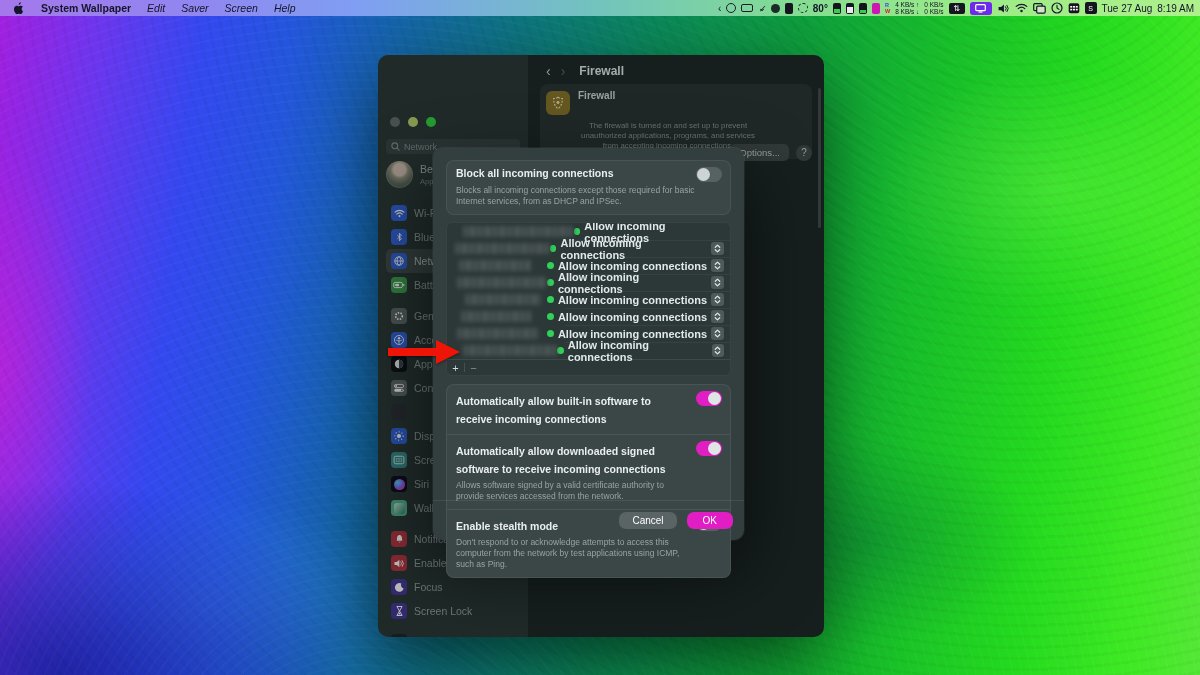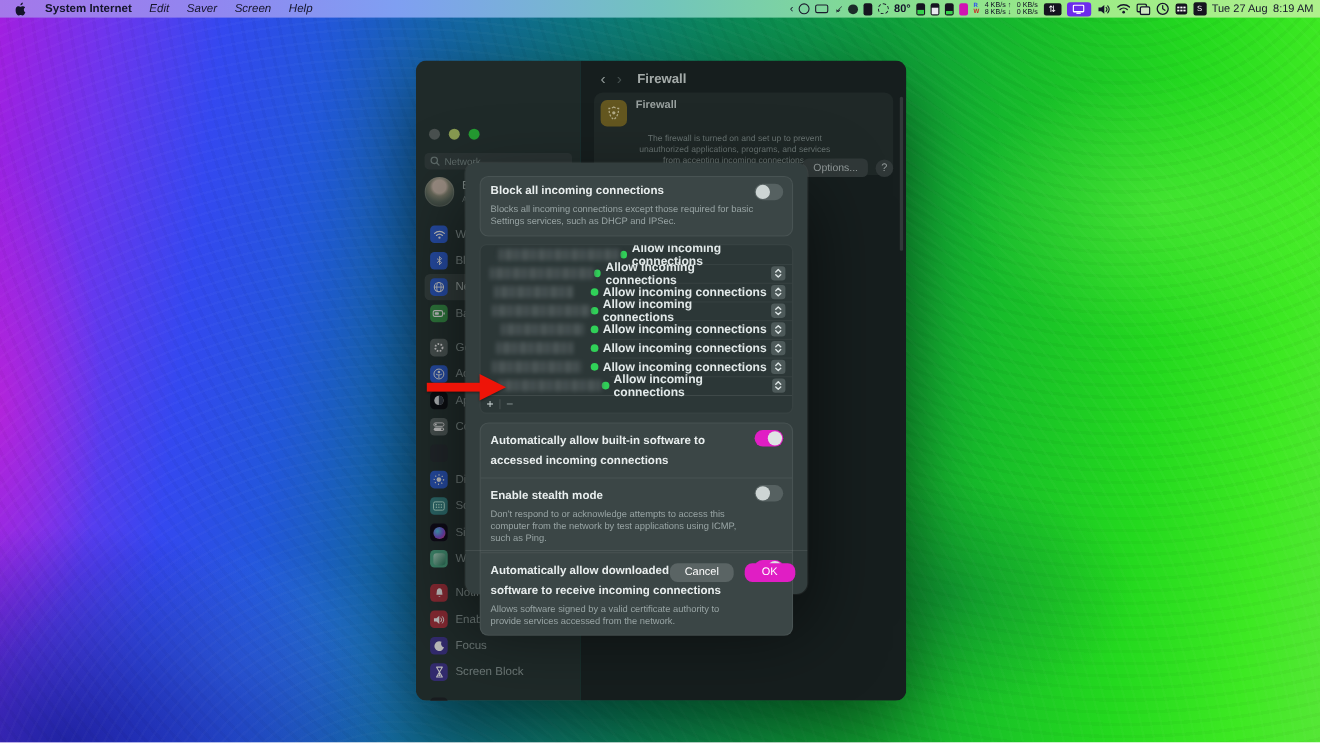--- a/index.html
+++ b/index.html
@@ -87,21 +87,21 @@
 
   
   .toggle { width:26px; height:15px; border-radius:8px; background:#566161; position:relative; flex:none; }
   .toggle .knob { position:absolute; top:1px; left:1px; width:13px; height:13px; border-radius:50%; background:#cdd5d4; }
   .toggle.on { background:#e01ec4; }
   .toggle.on .knob { left:auto; right:1px; background:#dfe4e4; }
   .toggle.dim-on { background:#5d6b64; }
   .toggle.dim-on .knob { left:auto; right:1px; background:#9aa89f; }
 
   
-  .dialog { position:absolute; left:423px; top:148px; width:311px; height:392px; z-index:20;
+  .dialog { position:absolute; left:433px; top:148px; width:311px; height:392px; z-index:20;
     background:#333e3e; border-radius:10px; box-shadow:0 30px 70px rgba(0,0,0,.6), 0 0 0 1px rgba(255,255,255,.07);
     padding:12px 13px; color:#e9eeee; }
   .group { background:#3b4646; border:1px solid rgba(255,255,255,.07); border-radius:8px; }
   .g-pad { padding:6px 8px 7px 9px; }
   .g-title-row { display:flex; align-items:flex-start; justify-content:space-between; gap:8px; }
   .g-title { font-size:10.5px; font-weight:bold; line-height:1.25; }
   .g-desc { font-size:8.5px; color:#98a4a4; line-height:1.3; margin-top:3px; width:250px; }
 
   .applist { margin-top:7px; background:#2c3737; border:1px solid rgba(255,255,255,.06); border-radius:6px; overflow:hidden; }
   .app-rows { height:136px; }
@@ -140,21 +140,21 @@
 
 <div class="wallpaper"></div>
 
 <div class="menubar">
   <div class="mb-left">
     <span class="mb-ic">
       <svg width="11" height="13" viewBox="0 0 16 20">
           <path fill="#14142a" d="M11.3 10.6c0-2.2 1.8-3.2 1.9-3.3-1-1.5-2.6-1.7-3.2-1.7-1.4-.1-2.7.8-3.3.8-.7 0-1.8-.8-2.9-.8C2.3 5.6.9 6.5.2 8c-1.5 2.6-.4 6.4 1.1 8.5.7 1 1.6 2.2 2.7 2.1 1.1 0 1.5-.7 2.8-.7s1.7.7 2.9.7 1.9-1 2.6-2c.8-1.2 1.2-2.3 1.2-2.4-.1-.1-2.2-.9-2.2-3.6zM9.1 3.2c.6-.7 1-1.7.9-2.7-.9 0-1.9.6-2.5 1.3-.6.6-1 1.6-.9 2.6 1 .1 1.9-.5 2.5-1.2z"></path>
         </svg>
     </span>
-    <span class="mb-app">System Internet</span>
+    <span class="mb-app">System Wallpaper</span>
     <span class="mb-menus" id="mb-menus" style="display:flex;gap:16px;font-style:italic;">
         <span class="mb-menu">Edit</span>
         <span class="mb-menu">Saver</span>
         <span class="mb-menu">Screen</span>
         <span class="mb-menu">Help</span>
       </span>
   </div>
 
   <div class="mb-right">
     <span class="mb-ic" style="font-size:10px;">‹</span>
@@ -404,21 +404,21 @@
             </span>
             <span>Focus</span>
           </div>
           <div class="sb-item">
             <span class="sb-ic" style="background:#463b96">
               <svg width="9" height="12" viewBox="0 0 12 16">
                 <path d="M2.5 2h7L6 8l3.5 6h-7L6 8z" fill="none" stroke="#fff" stroke-width="1.3" stroke-linejoin="round"></path>
                 <path d="M4.5 12.6h3L6 9.8z" fill="#fff"></path>
               </svg>
             </span>
-            <span>Screen Block</span>
+            <span>Screen Lock</span>
           </div>
         </div>
         <div class="sb-group">
           <div class="sb-item">
             <span class="sb-ic" style="background:#22272b">
               <svg width="10" height="12" viewBox="0 0 14 16">
                 <rect x="2.5" y="7" width="9" height="6.5" rx="1.5" fill="#fff"></rect>
                 <path d="M4.5 7V5a2.5 2.5 0 0 1 5 0v2" fill="none" stroke="#fff" stroke-width="1.4"></path>
               </svg>
             </span>
@@ -458,21 +458,21 @@
 </div>
 
 <div class="dialog">
   <div class="group g-pad">
     <div class="g-title-row">
       <span class="g-title">Block all incoming connections</span>
       <span class="toggle" id="block-toggle">
           <span class="knob"></span>
         </span>
     </div>
-    <div class="g-desc">Blocks all incoming connections except those required for basic Settings services, such as DHCP and IPSec.</div>
+    <div class="g-desc">Blocks all incoming connections except those required for basic Internet services, from as DHCP and IPSec.</div>
   </div>
 
   <div class="applist">
     <div class="app-rows" id="app-rows">
         <div class="app-row">
           <span class="blur-name" style="width:118px;margin-left:8px;"></span>
           <span class="row-right">
             <span class="dot"></span>
             <span class="row-status">Allow incoming connections</span>
           </span>
@@ -564,37 +564,37 @@
       </div>
     <div class="list-foot">
       <span class="pm-btn">+</span>
       <span class="pm-sep"></span>
       <span class="pm-btn" style="color:#8b9595;">−</span>
     </div>
   </div>
 
   <div class="group settings" id="settings-group">
       <div class="set-row">
-        <span class="set-txt"><span class="g-title">Automatically allow built-in software to accessed incoming connections</span></span>
+        <span class="set-txt"><span class="g-title">Automatically allow built-in software to receive incoming connections</span></span>
+        <span class="toggle on">
+          <span class="knob"></span>
+        </span>
+      </div>
+      <div class="set-row">
+        <span class="set-txt"><span class="g-title">Automatically allow downloaded signed software to receive incoming connections</span><div class="g-desc" style="width:auto;">Allows software signed by a valid certificate authority to provide services accessed from the network.</div></span>
         <span class="toggle on">
           <span class="knob"></span>
         </span>
       </div>
       <div class="set-row">
         <span class="set-txt"><span class="g-title">Enable stealth mode</span><div class="g-desc" style="width:auto;">Don't respond to or acknowledge attempts to access this computer from the network by test applications using ICMP, such as Ping.</div></span>
         <span class="toggle">
           <span class="knob"></span>
         </span>
       </div>
-      <div class="set-row">
-        <span class="set-txt"><span class="g-title">Automatically allow downloaded signed software to receive incoming connections</span><div class="g-desc" style="width:auto;">Allows software signed by a valid certificate authority to provide services accessed from the network.</div></span>
-        <span class="toggle on">
-          <span class="knob"></span>
-        </span>
-      </div>
     </div>
 
   <div class="dlg-foot">
     <span class="btn cancel">Cancel</span>
     <span class="btn ok">OK</span>
   </div>
 </div>
 
 <div class="arrow">
   <span class="shaft"></span>

